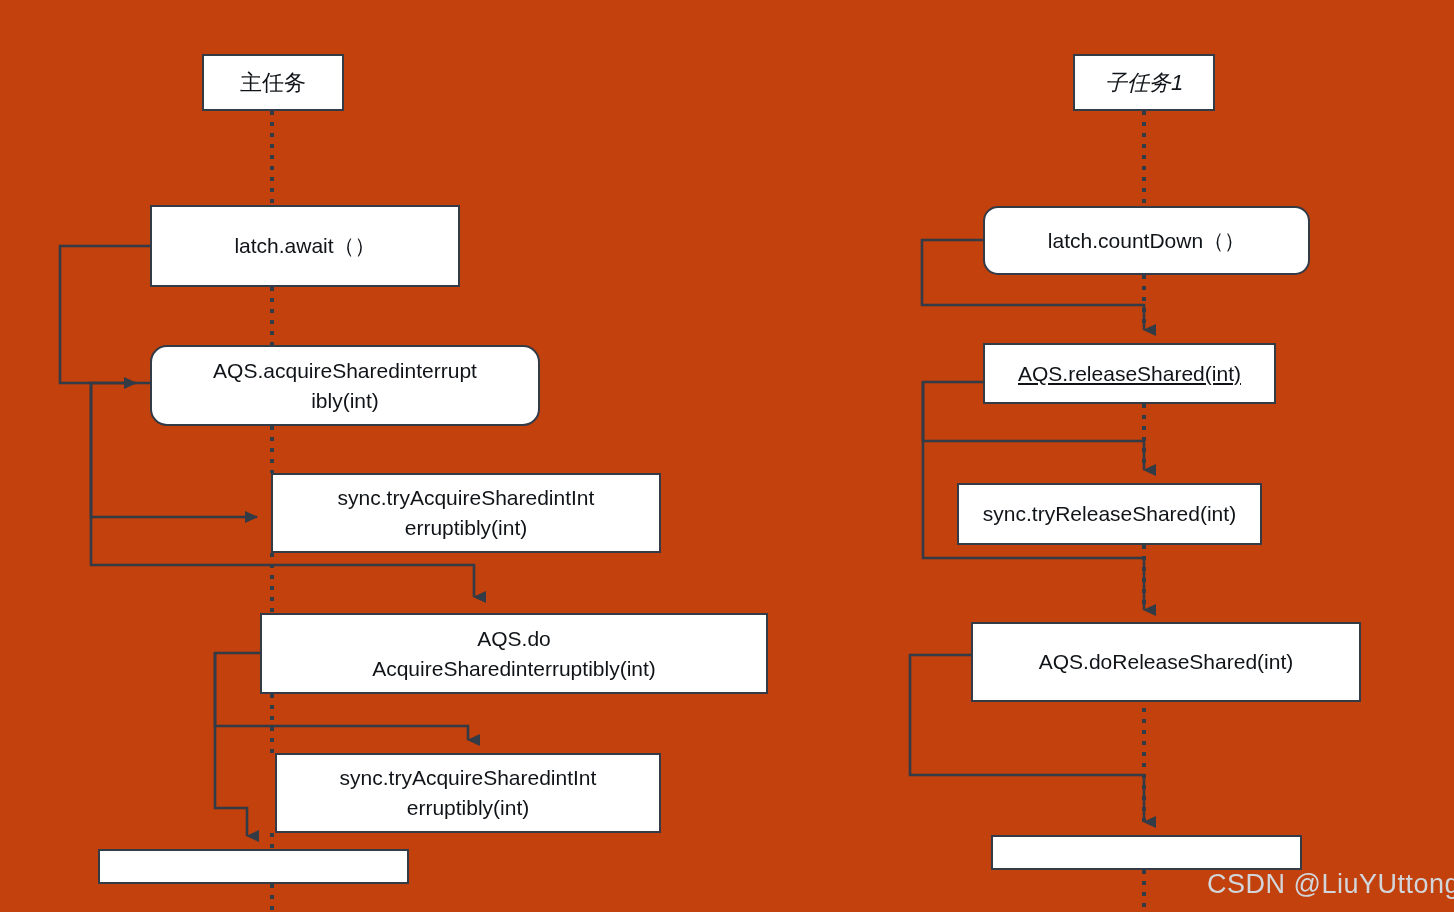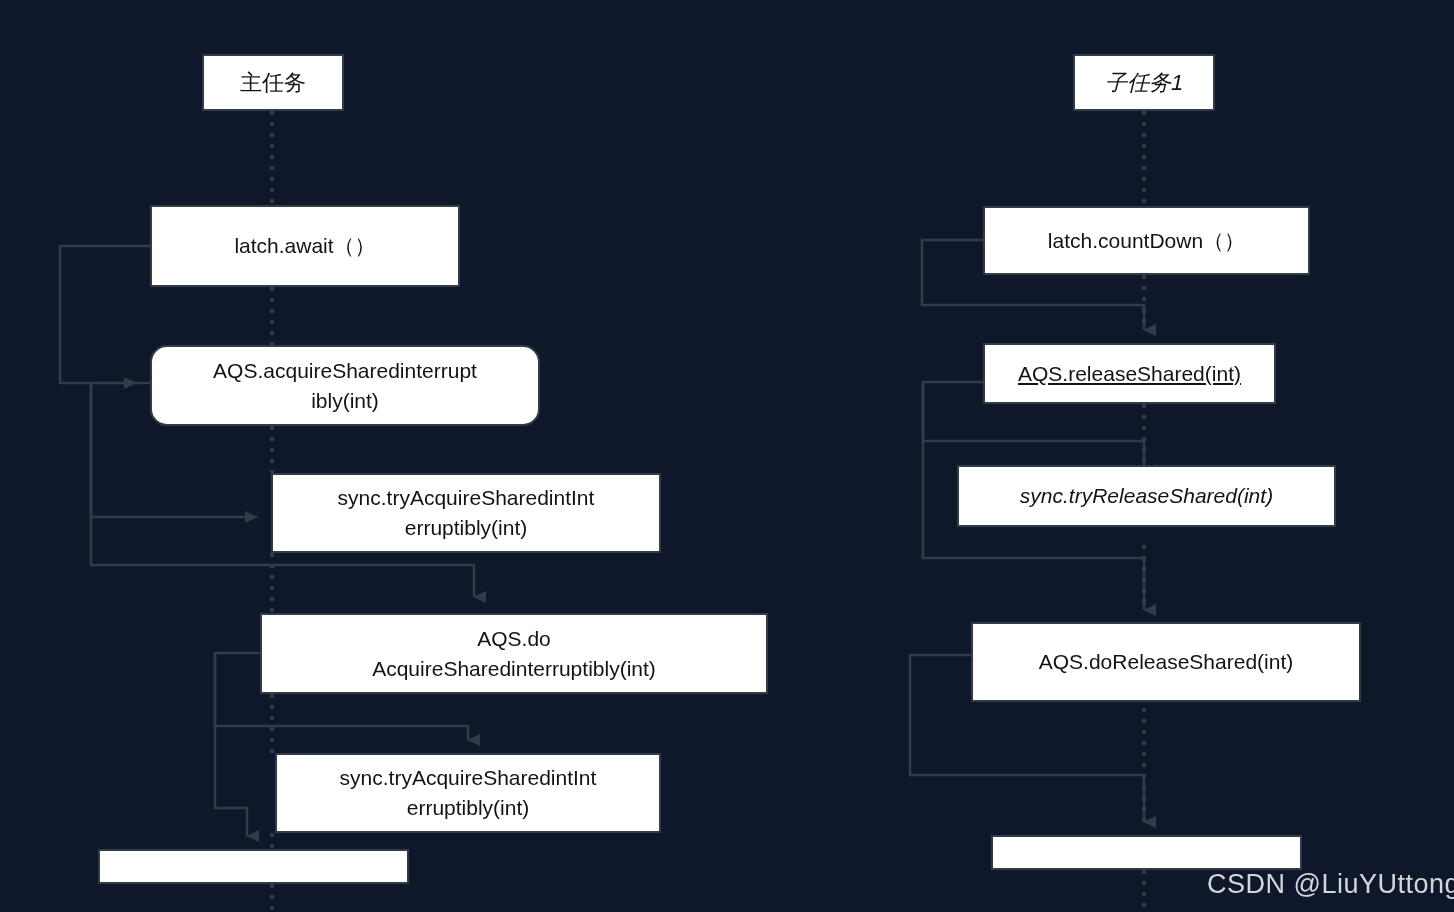--- a/index.html
+++ b/index.html
@@ -7,21 +7,21 @@
     padding: 0;
     background: #e9eaec;
   }
   body {
     font-family: "Liberation Sans", "DejaVu Sans", sans-serif;
   }
   #canvas {
     position: relative;
     width: 1454px;
     height: 912px;
-    background: #0f172a;
+    background: #c2410c;
     overflow: hidden;
   }
   .node {
     position: absolute;
     box-sizing: border-box;
     background: #ffffff;
     border: 2px solid #323b46;
     display: flex;
     align-items: center;
     justify-content: center;
@@ -132,25 +132,25 @@
 erruptibly(int)</div>
 
   <div class="node" style="left:260px; top:613px; width:508px; height:81px;">AQS.do
 AcquireSharedinterruptibly(int)</div>
 
   <div class="node" style="left:275px; top:753px; width:386px; height:80px;">sync.tryAcquireSharedintInt
 erruptibly(int)</div>
 
   <div class="node" style="left:98px; top:849px; width:311px; height:35px;"></div>
 
-  <div class="node" style="left:983px; top:206px; width:327px; height:69px;">latch.countDown（）</div>
+  <div class="node" style="left:983px; top:206px; width:327px; height:69px;border-radius:15px;">latch.countDown（）</div>
 
   <div class="node" style="left:983px; top:343px; width:293px; height:61px;text-decoration:underline;">AQS.releaseShared(int)</div>
 
-  <div class="node" style="left:957px; top:465px; width:379px; height:62px;font-style:italic;">sync.tryReleaseShared(int)</div>
+  <div class="node" style="left:957px; top:483px; width:305px; height:62px;">sync.tryReleaseShared(int)</div>
 
   <div class="node" style="left:971px; top:622px; width:390px; height:80px;">AQS.doReleaseShared(int)</div>
 
   <div class="node" style="left:991px; top:835px; width:311px; height:35px;"></div>
 
   <div class="watermark" style="left:1207px; top:869px;">CSDN @LiuYUttong</div>
 
 </div>
 
 </body></html>

